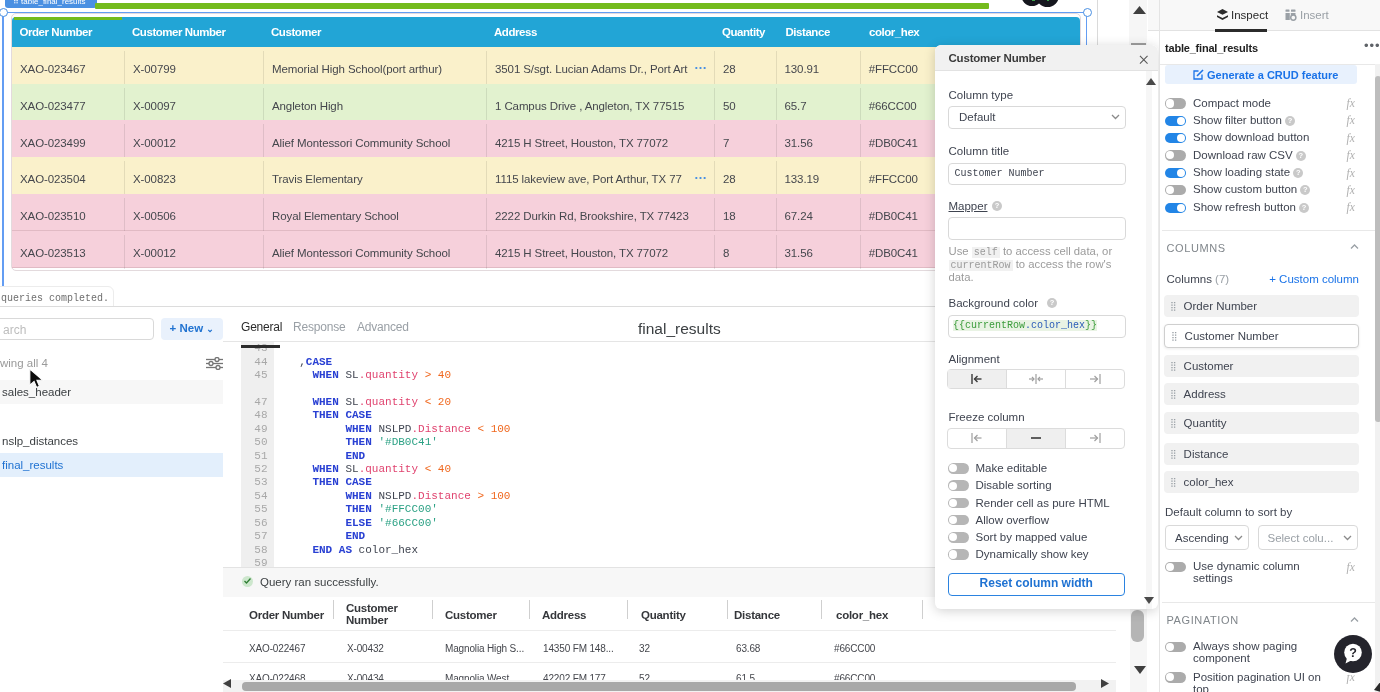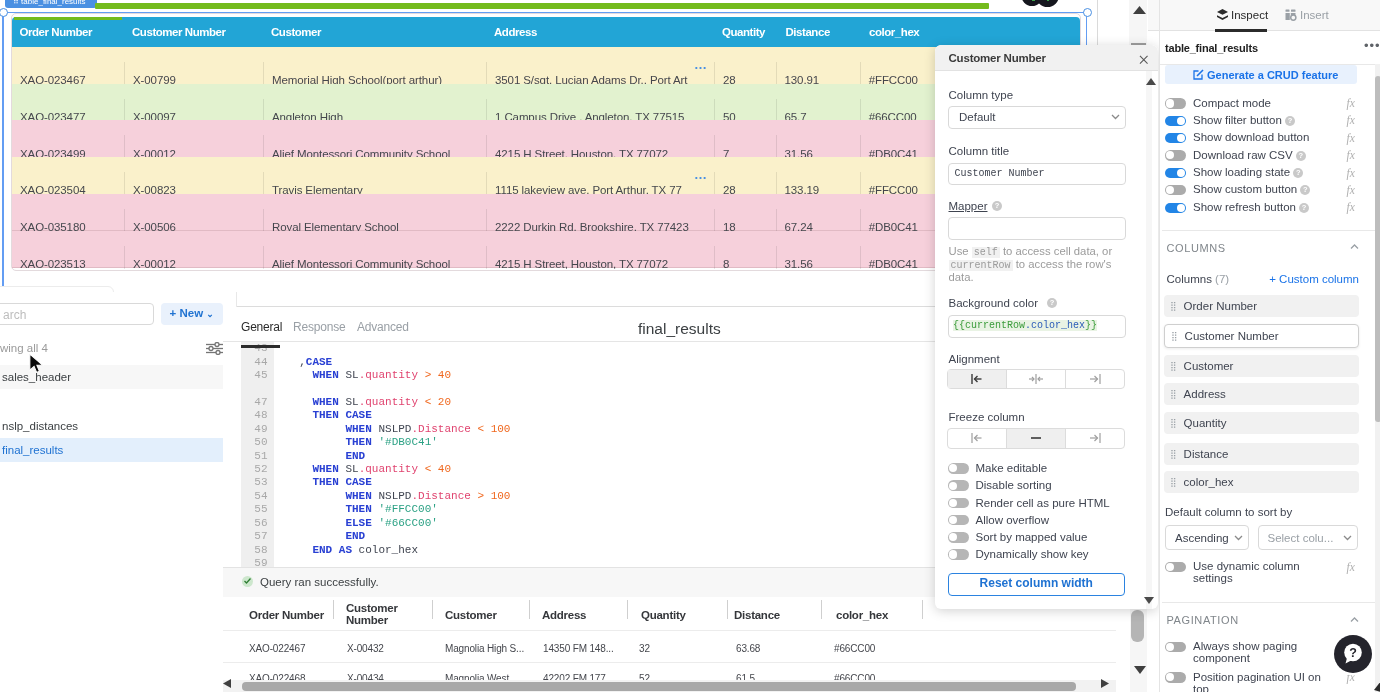--- a/index.html
+++ b/index.html
@@ -76,21 +76,21 @@
       <div class="trow" style="top:110.1px;background:#faf1cb;">
         <div class="tcell" style="left:0;width:112px;">XAO-023504</div>
         <div class="tcell" style="left:112px;width:139px;">X-00823</div>
         <div class="tcell" style="left:251px;width:223px;">Travis Elementary</div>
         <div class="tcell" style="left:474px;width:228px;">1115 lakeview ave, Port Arthur, TX 77</div>
         <div class="tcell" style="left:702px;width:65px;">28</div>
         <div class="tcell" style="left:763.5px;width:84.2px;">133.19</div>
         <div class="tcell" style="left:847.7px;width:218.3px;">#FFCC00</div>
       </div>
       <div class="trow" style="top:146.8px;background:#f6d0db;">
-        <div class="tcell" style="left:0;width:112px;">XAO-035180</div>
+        <div class="tcell" style="left:0;width:112px;">XAO-023510</div>
         <div class="tcell" style="left:112px;width:139px;">X-00506</div>
         <div class="tcell" style="left:251px;width:223px;">Royal Elementary School</div>
         <div class="tcell" style="left:474px;width:228px;">2222 Durkin Rd, Brookshire, TX 77423</div>
         <div class="tcell" style="left:702px;width:65px;">18</div>
         <div class="tcell" style="left:763.5px;width:84.2px;">67.24</div>
         <div class="tcell" style="left:847.7px;width:218.3px;">#DB0C41</div>
       </div>
       <div class="trow" style="top:183.5px;background:#f6d0db;">
         <div class="tcell" style="left:0;width:112px;">XAO-023513</div>
         <div class="tcell" style="left:112px;width:139px;">X-00012</div>
@@ -100,40 +100,40 @@
         <div class="tcell" style="left:763.5px;width:84.2px;">31.56</div>
         <div class="tcell" style="left:847.7px;width:218.3px;">#DB0C41</div>
       </div>
       <div class="abs" style="left:682px;top:10px;font-size:13px;font-weight:bold;color:#4a90e2;letter-spacing:-1px;">…</div>
       <div class="abs" style="left:682px;top:120px;font-size:13px;font-weight:bold;color:#4a90e2;letter-spacing:-1px;">…</div>
     </div>
   </div>
   <style>
     .hdr{font-size:11.5px;font-weight:bold;color:#fff;letter-spacing:-0.45px;}
     .trow{position:absolute;left:0;width:1066px;height:36.7px;border-bottom:1px solid rgba(100,60,60,0.14);}
-    .tcell{position:absolute;top:15px;height:100%;display:flex;align-items:center;padding-left:8px;box-sizing:border-box;
+    .tcell{position:absolute;top:4px;height:100%;display:flex;align-items:center;padding-left:8px;box-sizing:border-box;
            font-size:11.5px;letter-spacing:-0.1px;color:#45474d;border-left:1px solid rgba(0,0,0,0.09);white-space:nowrap;overflow:hidden;}
     .tcell:first-child{border-left:none;}
   </style>
 
   <div class="abs" style="left:-12px;top:286px;width:124px;height:24px;background:#fff;border:1px solid #ececec;border-radius:6px;"></div>
   <div class="abs mono" style="left:1px;top:292.5px;font-size:10px;color:#6f6f6f;">queries completed.</div>
 </div>
 
 <div class="abs" style="left:1097px;top:0;width:1px;height:306px;background:#dadada;"></div>
 
 <div class="abs" style="left:1129px;top:0;width:17.5px;height:306px;background:#f6f6f6;"></div>
 <svg class="abs" style="left:1132.5px;top:6px;" width="13" height="8" viewBox="0 0 13 8">
     <path d="M6.5,0 L13,8 L0,8 Z" fill="#3f3f3f"></path>
   </svg>
 <div class="abs" style="left:1130.5px;top:42.5px;width:15px;height:3px;background:#9e9e9e;"></div>
 
 <div class="abs" style="left:0;top:306px;width:1147px;height:1px;background:#dcdcdc;"></div>
 
-<div class="abs" style="left:0;top:292px;width:237px;height:385px;background:#fff;border-right:1px solid #e8e8e8;box-sizing:border-box;overflow:hidden;">
+<div class="abs" style="left:0;top:307px;width:237px;height:385px;background:#fff;border-right:1px solid #e8e8e8;box-sizing:border-box;overflow:hidden;">
   <div class="abs" style="left:-30px;top:11px;width:184px;height:21.5px;border:1px solid #d9d9d9;border-radius:4px;box-sizing:border-box;"></div>
   <div class="abs" style="left:3px;top:16px;font-size:12px;color:#bdbdbd;">arch</div>
   <div class="abs" style="left:161px;top:11px;width:61.5px;height:21.5px;background:#e9f1fc;border-radius:4px;text-align:center;font-size:11.5px;font-weight:bold;color:#2173d1;line-height:21.5px;">+ New <span style="font-size:9px;">⌄</span></div>
   <div class="abs" style="left:0;top:50px;font-size:11.5px;color:#9a9a9a;">wing all 4</div>
 
   <svg class="abs" style="left:206px;top:50px;" width="17" height="13" viewBox="0 0 17 13">
     <g stroke="#757575" stroke-width="1.3" fill="#fff">
       <line x1="0" y1="2.5" x2="17" y2="2.5"></line>
         <circle cx="11" cy="2.5" r="2"></circle>
       <line x1="0" y1="6.5" x2="17" y2="6.5"></line>

